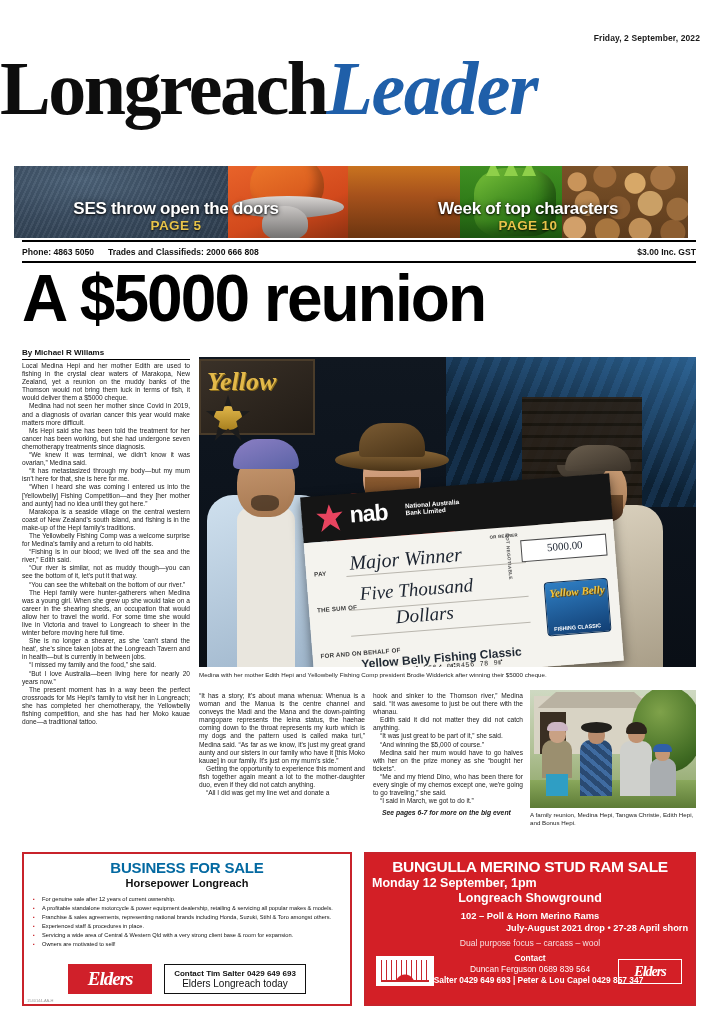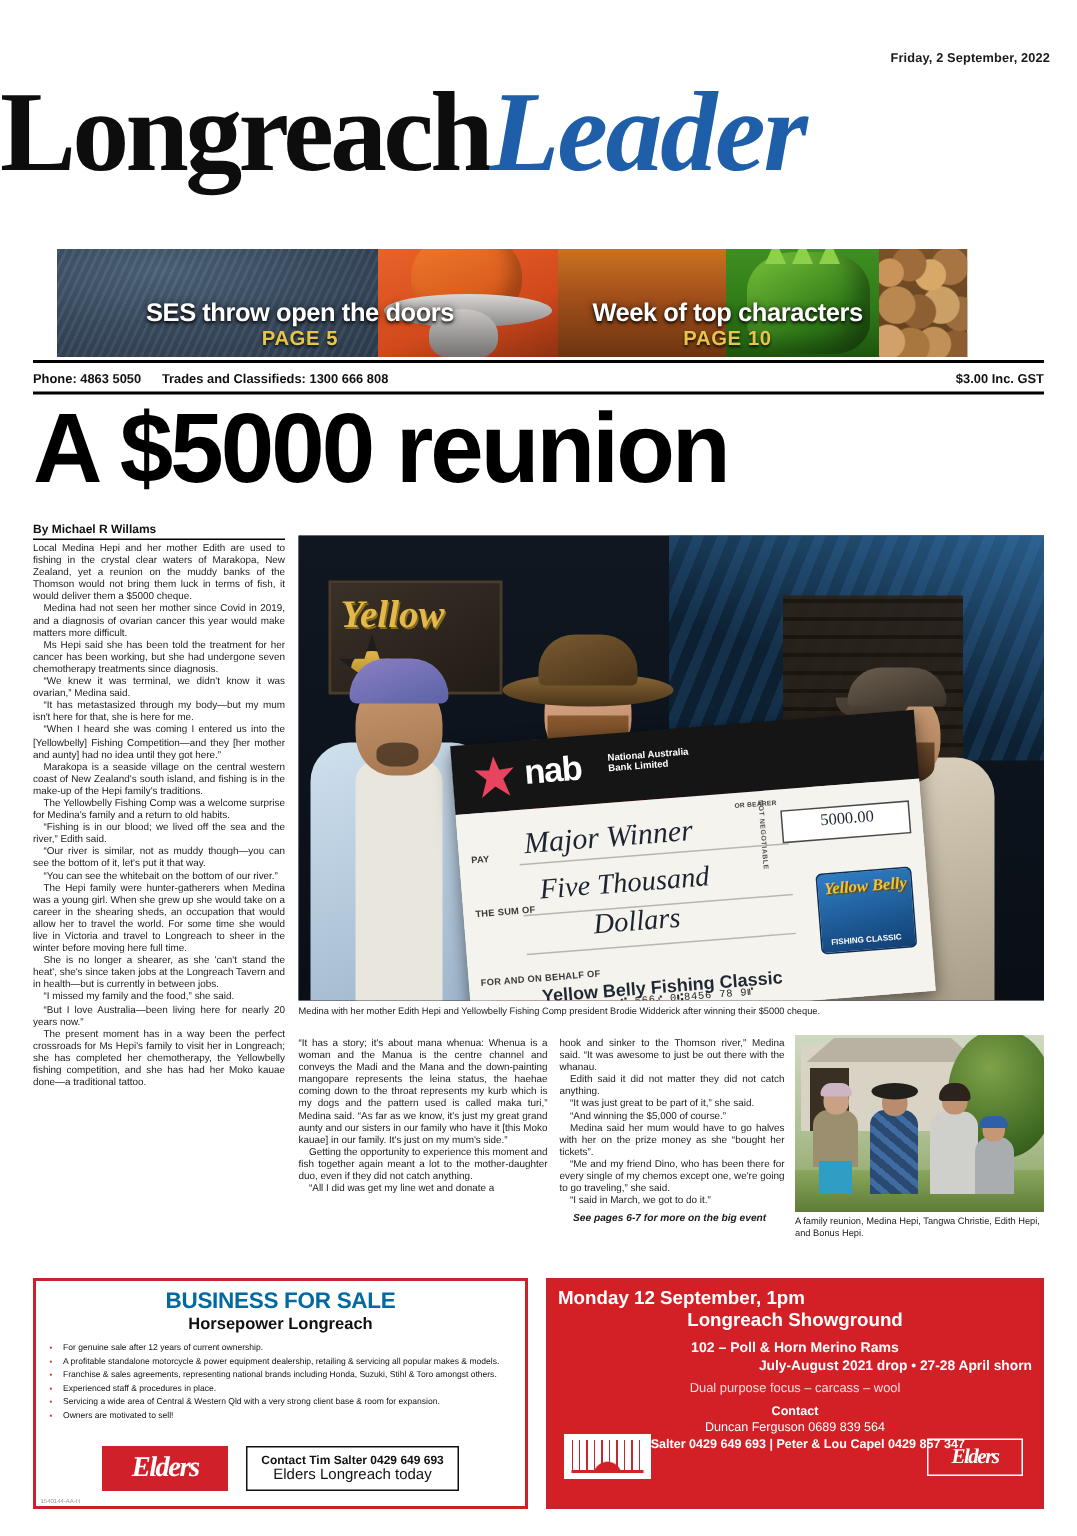--- a/index.html
+++ b/index.html
@@ -9,21 +9,21 @@
 
   
   .dateline{position:absolute;top:33px;right:18px;font-size:8.5px;font-weight:700;letter-spacing:.1px;color:#1a1a1a;}
 
   
   .masthead{position:absolute;top:52px;left:0;width:715px;white-space:nowrap;}
   .mast-a{font-family:"Liberation Serif",serif;font-weight:700;font-size:76px;letter-spacing:-2.5px;color:#0d0d0d;line-height:.95;}
   .mast-b{font-family:"Liberation Serif",serif;font-weight:700;font-style:italic;font-size:76px;letter-spacing:-1.5px;color:#1f5fa9;line-height:.95;}
 
   
-  .teaser{position:absolute;left:38px;top:166px;width:607px;height:72px;overflow:hidden;}
+  .teaser{position:absolute;left:14px;top:166px;width:674px;height:72px;overflow:hidden;}
   .tz{position:absolute;top:0;bottom:0;}
   .tz-blue{left:0;width:230px;background:
       radial-gradient(ellipse at 30% 20%,#4c6278 0%,#3a4c60 45%,#2b3a4a 100%);}
   .tz-blue:after{content:"";position:absolute;inset:0;background:
      repeating-linear-gradient(115deg,rgba(255,255,255,.05) 0 2px,rgba(0,0,0,.05) 2px 5px);}
   .tz-ses{left:214px;width:120px;background:linear-gradient(160deg,#e8632a 0%,#d2491c 60%,#8d3111 100%);}
   .tz-ses .head{position:absolute;left:22px;top:-12px;width:74px;height:60px;border-radius:50% 50% 44% 44%;
      background:linear-gradient(160deg,#f07c2c,#cf4d18);box-shadow:inset -8px -6px 10px rgba(0,0,0,.25);}
   .tz-ses .brim{position:absolute;left:4px;top:30px;width:112px;height:22px;border-radius:50%;
      background:linear-gradient(180deg,#d9d6d4,#8c8a89);}
@@ -77,22 +77,22 @@
   .col p.first{text-indent:0;}
   .col1{left:22px;top:362px;width:168px;}
   .col2{left:199px;top:692px;width:166px;}
   .col3{left:373px;top:692px;width:150px;}
   .seemore{font-weight:700;font-style:italic;text-indent:9px;margin-top:4px;display:block;font-size:6.8px;}
 
   
   .photo-main{position:absolute;left:199px;top:357px;width:497px;height:310px;overflow:hidden;background:#0b1018;}
   .pm-bg{position:absolute;inset:0;background:
       linear-gradient(180deg,#101720 0%,#0d141d 40%,#0a0f16 100%);}
-  .pm-banner{position:absolute;left:20px;top:2px;width:112px;height:72px;
-     background:linear-gradient(150deg,#3a3128,#221c16);border:2px solid #4a3c2a;margin-top:28px;}
+  .pm-banner{position:absolute;left:0;top:2px;width:112px;height:72px;
+     background:linear-gradient(150deg,#3a3128,#221c16);border:2px solid #4a3c2a;}
   .pm-banner .yw{position:absolute;left:6px;top:6px;font-family:"Liberation Serif",serif;font-style:italic;
      font-weight:700;font-size:26px;color:#e3b94a;text-shadow:1px 1px 0 #8a6c1c;}
   .pm-banner .star{position:absolute;left:4px;top:34px;width:46px;height:46px;background:#1d1d1d;
      clip-path:polygon(50% 0,61% 35%,98% 35%,68% 57%,79% 100%,50% 73%,21% 100%,32% 57%,2% 35%,39% 35%);}
   .pm-banner .star:after{content:"";position:absolute;left:9px;top:11px;width:28px;height:24px;border-radius:50%;
      background:linear-gradient(180deg,#e0b64a,#a8801f);}
   .pm-roof{position:absolute;right:0;top:0;width:250px;height:150px;background:
       repeating-linear-gradient(112deg,#16324e 0 7px,#0d2134 7px 15px);opacity:.95;}
   .pm-roof:after{content:"";position:absolute;inset:0;background:
       linear-gradient(200deg,rgba(70,150,220,.55),rgba(10,25,45,0) 60%);}
@@ -268,21 +268,21 @@
       <div class="l1">Week of top characters</div>
       <div class="l2">PAGE 10</div>
     </div>
   </div>
 
   <div class="rule" style="top:240px;height:2px;"></div>
   <div class="phone-bar">
     <div>
       <span>Phone: 4863 5050</span>
       <span class="sep"></span>
-      <span>Trades and Classifieds: 1300 666 808</span>
+      <span>Trades and Classifieds: 2000 666 808</span>
     </div>
     <div>$3.00 Inc. GST</div>
   </div>
   <div class="rule" style="top:261px;height:2px;"></div>
 
   <div class="headline">A $5000 reunion</div>
 
   <div class="byline">By Michael R Willams</div>
 
   <div class="col col1">
@@ -443,20 +443,21 @@
       </div>
       <div class="contact-box">
         <div class="c1">Contact Tim Salter 0429 649 693</div>
         <div class="c2">Elders Longreach today</div>
       </div>
     </div>
     <div class="adref">1540144-AA-H</div>
   </div>
 
   <div class="ad ad-right">
+    <div class="r1">BUNGULLA MERINO STUD RAM SALE</div>
     <div class="r2">Monday 12 September, 1pm</div>
     <div class="r3">Longreach Showground</div>
     <div class="r4">102 – Poll &amp; Horn Merino Rams</div>
     <div class="r5">July-August 2021 drop  •  27-28 April shorn</div>
     <div class="r6">Dual purpose focus – carcass – wool</div>
     <div class="r7">Contact</div>
     <div class="r8">Duncan Ferguson 0689 839 564</div>
     <div class="r9">
       <span>Tim Salter 0429 649 693</span>
       <span>|</span>

